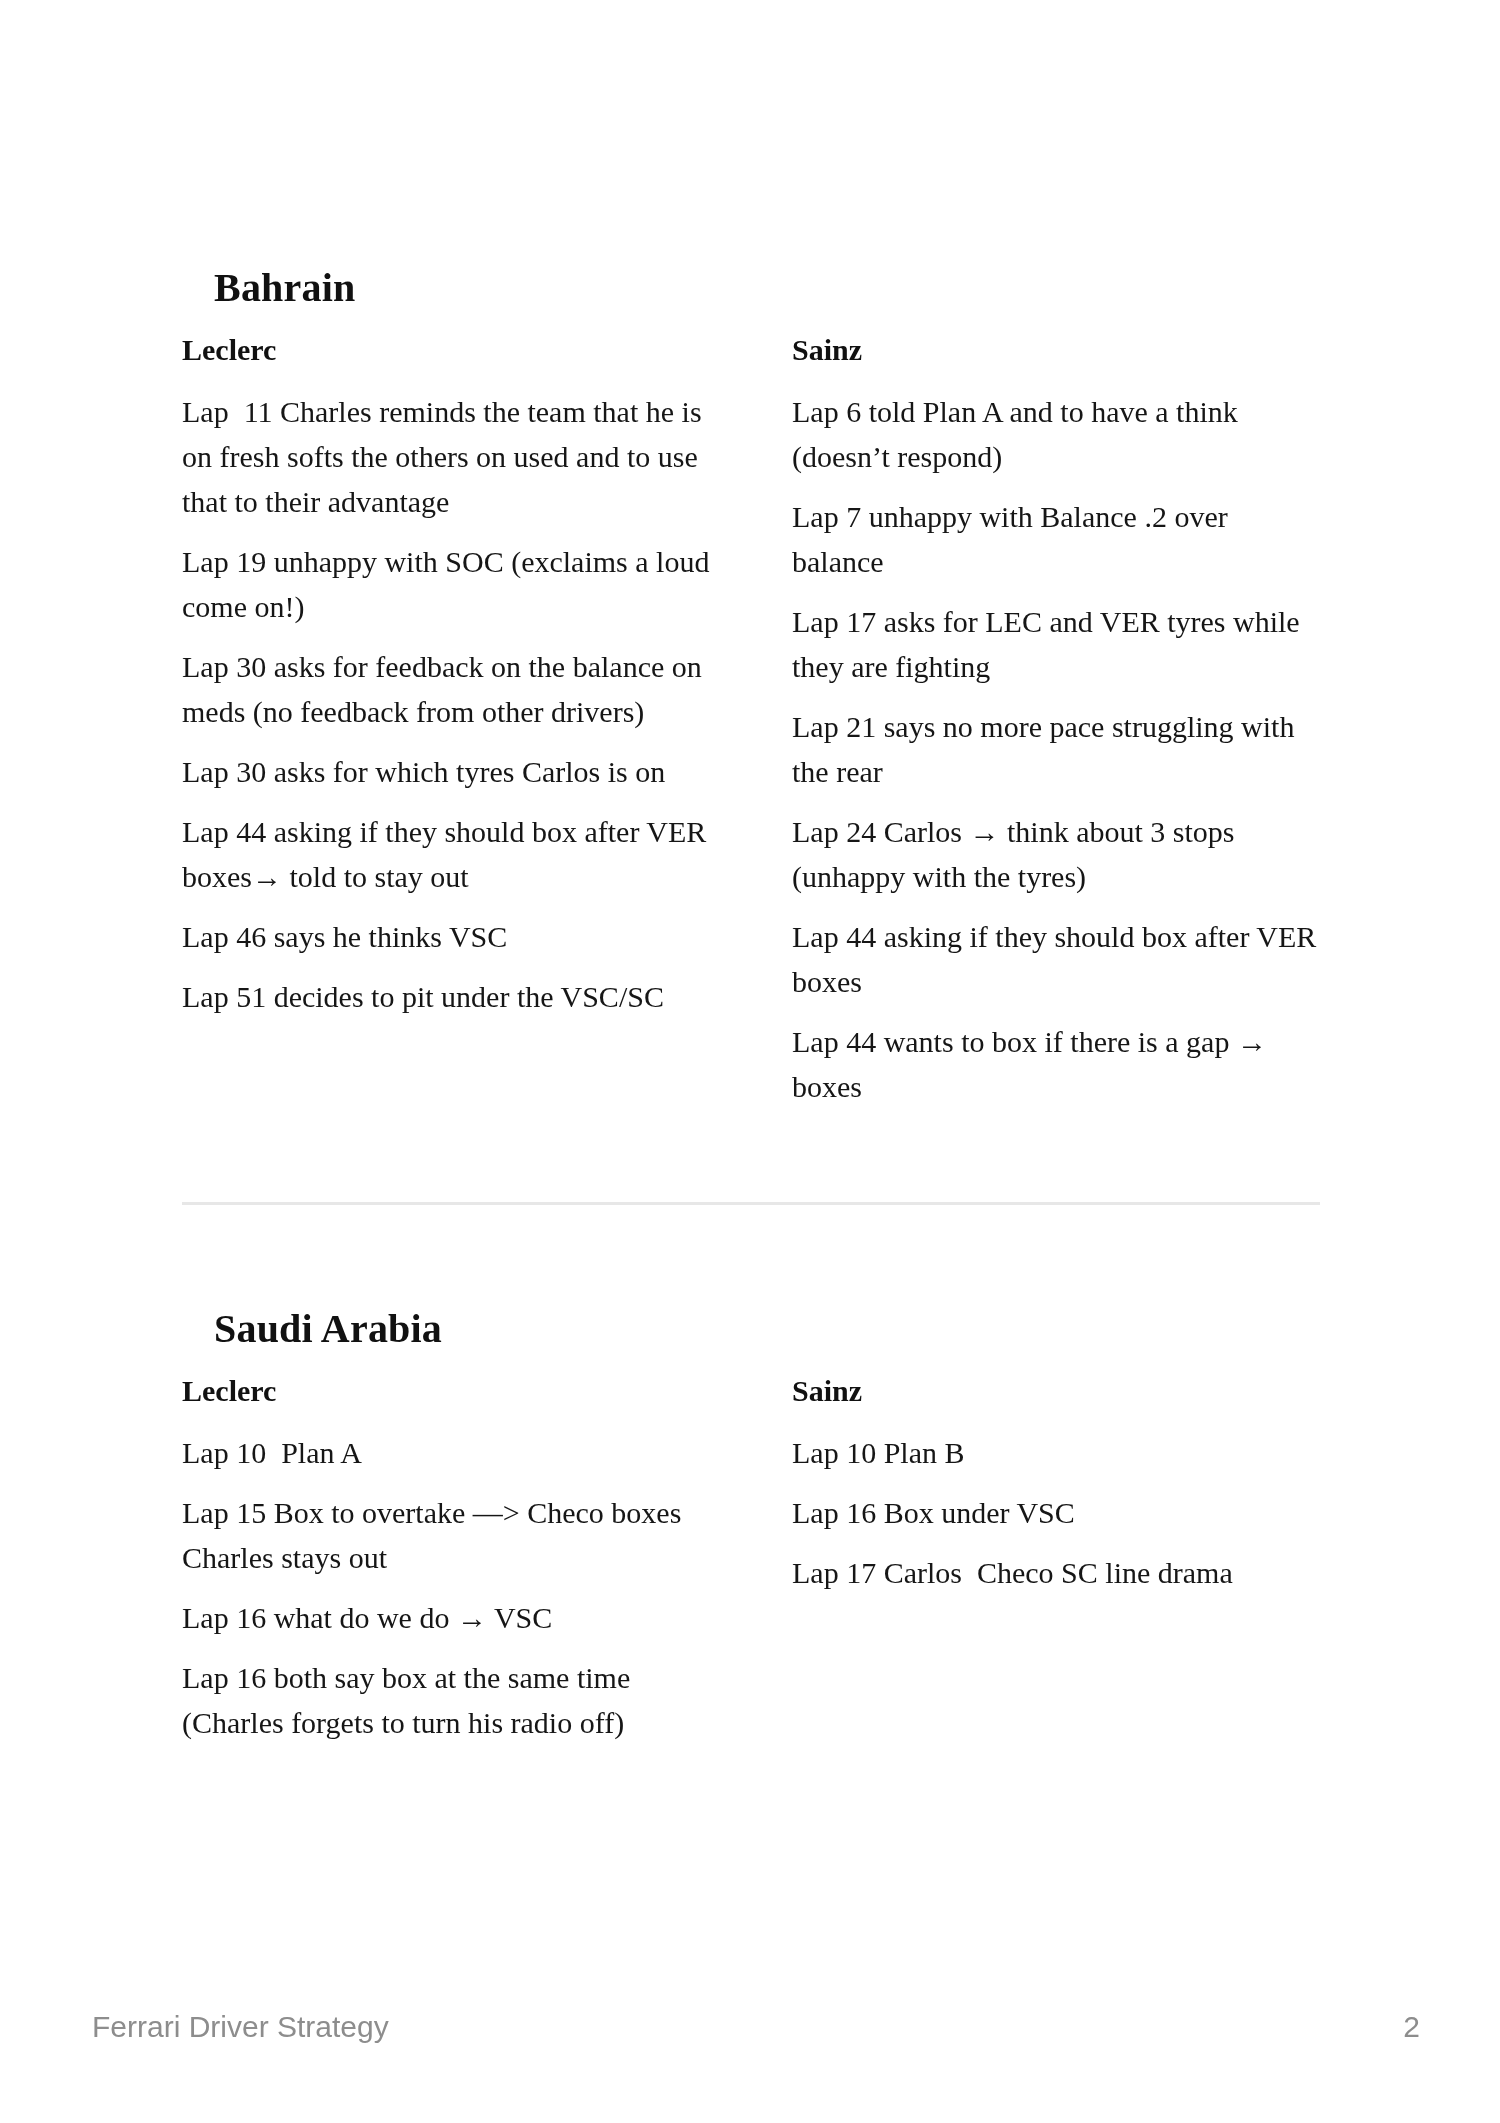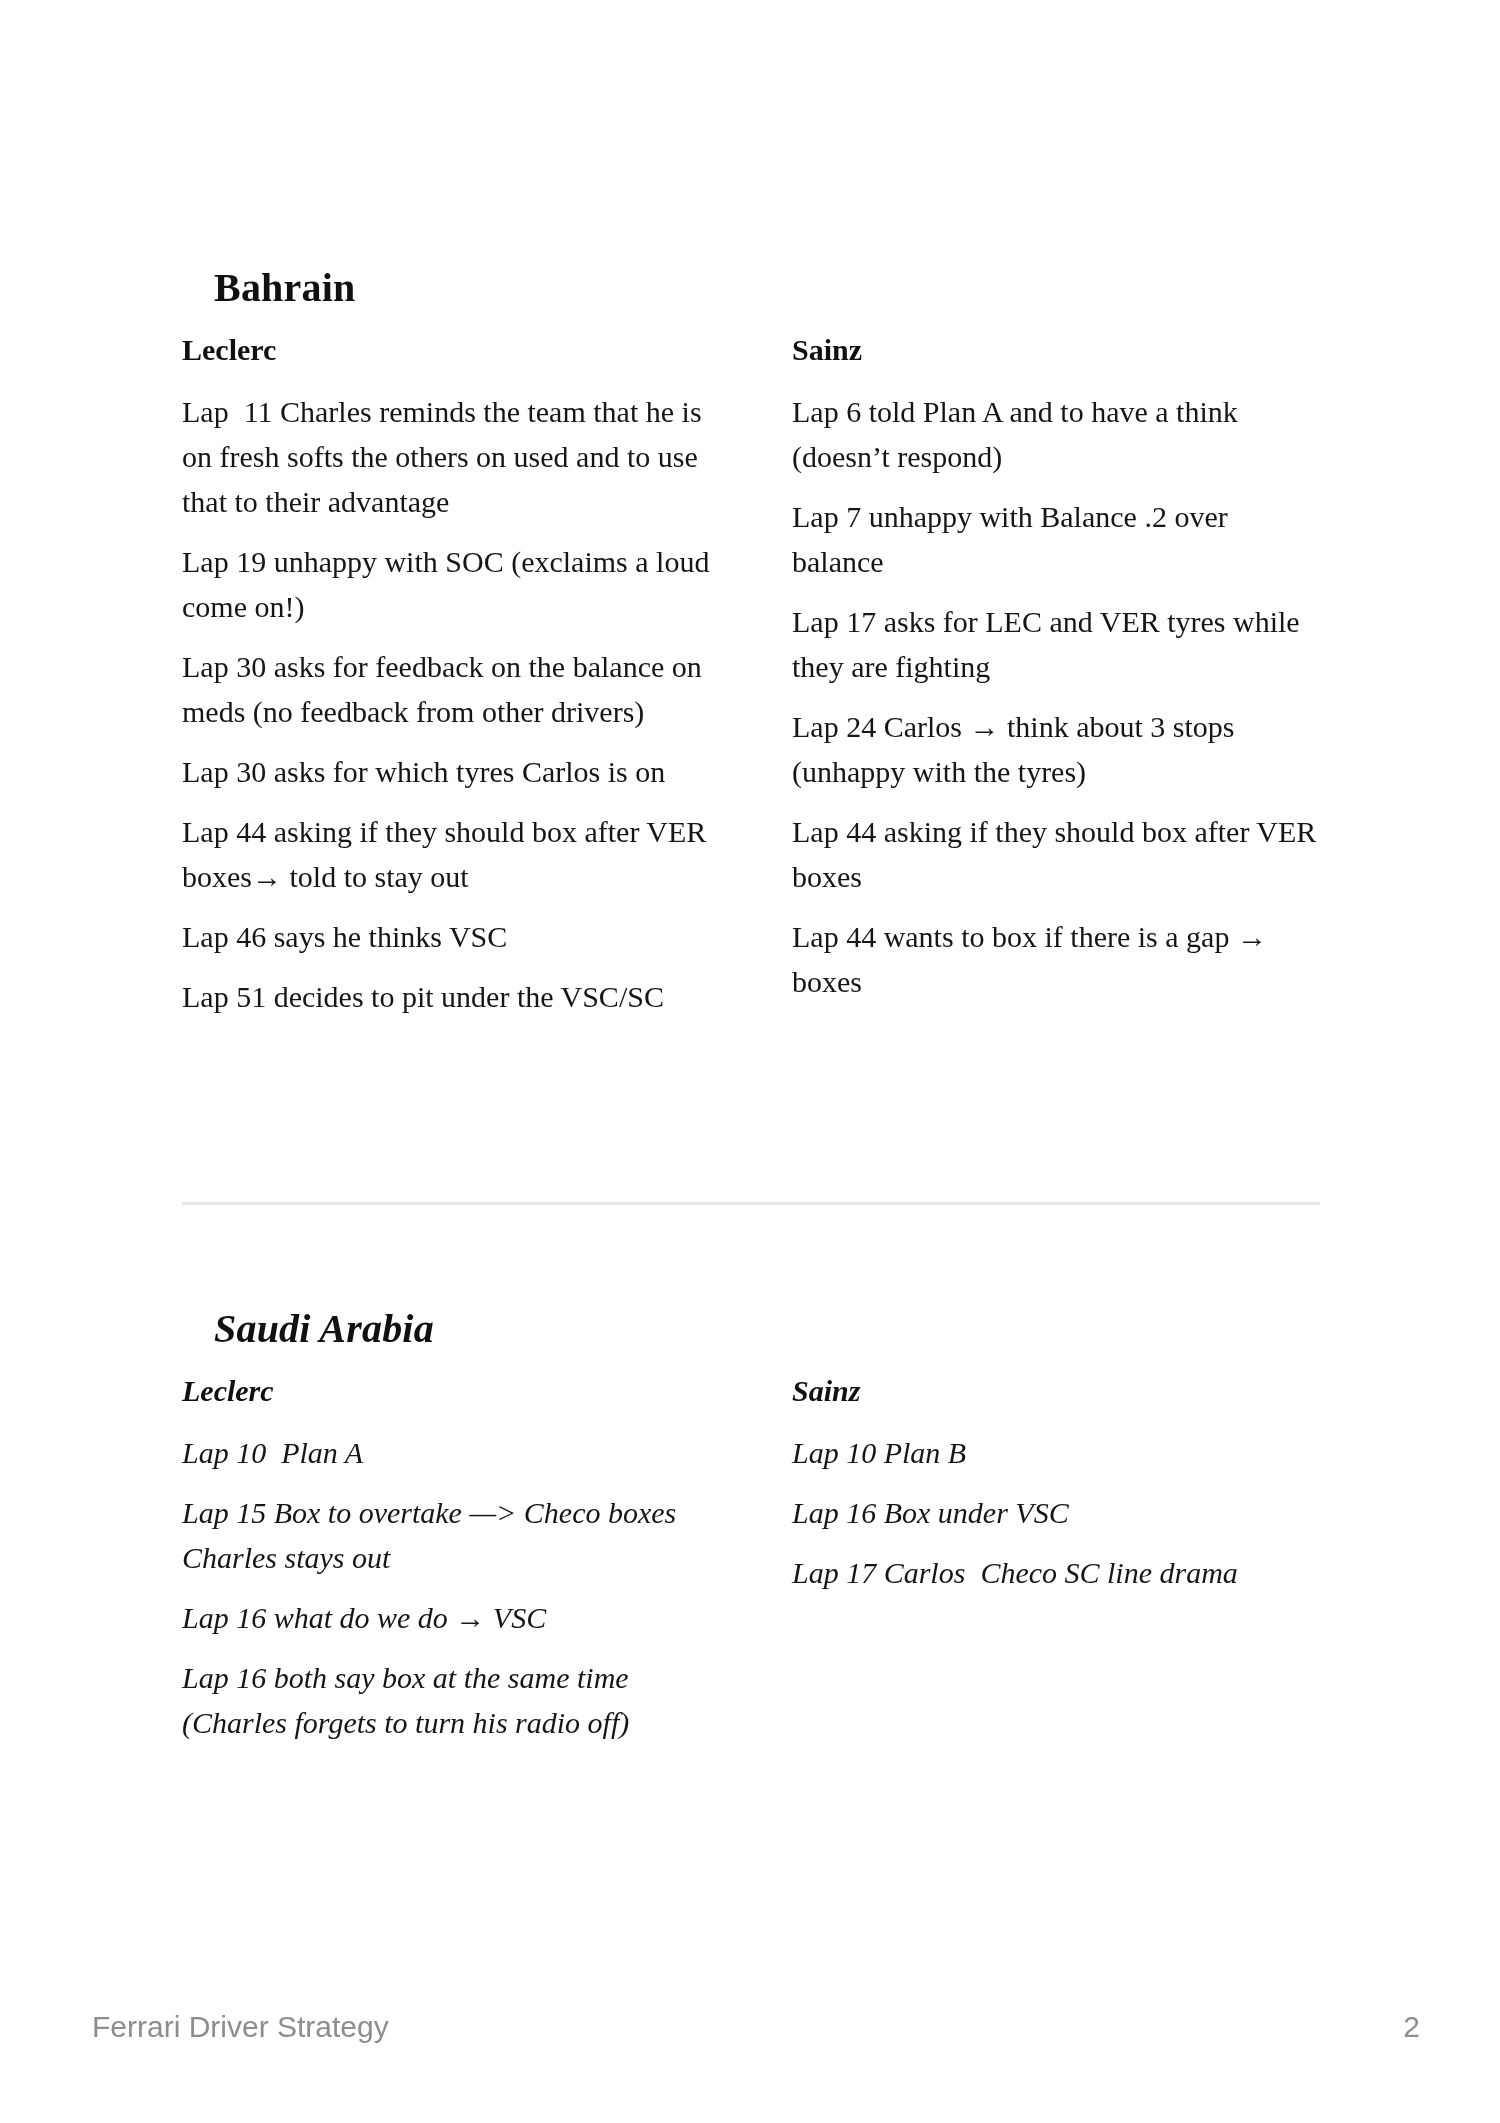--- a/index.html
+++ b/index.html
@@ -11,21 +11,21 @@
     font-family: "Liberation Serif", "DejaVu Serif", serif;
     color: #161616;
     overflow: hidden;
   }
   .doc-section {
     position: absolute;
     left: 182px;
     width: 1200px;
   }
   .doc-section.first  { top: 264px; }
-  .doc-section.second { top: 1305px; font-style: italic; }
+  .doc-section.second { top: 1305px; }
   h2.section-title {
     font-size: 40px;
     line-height: 48px;
     font-weight: 700;
     color: #111111;
     letter-spacing: 0.2px;
     margin-left: 32px;
   }
   .cols {
     display: grid;
@@ -92,20 +92,22 @@
       <p class="note">Lap 51 decides to pit under the VSC/SC</p>
     </div>
     <div class="col">
       <h3 class="col-header">Sainz</h3>
       <p class="note">Lap 6 told Plan A and to have a think
 (doesn’t respond)</p>
       <p class="note">Lap 7 unhappy with Balance .2 over
 balance</p>
       <p class="note">Lap 17 asks for LEC and VER tyres while
 they are fighting</p>
+      <p class="note">Lap 21 says no more pace struggling with
+the rear</p>
       <p class="note">Lap 24 Carlos → think about 3 stops
 (unhappy with the tyres)</p>
       <p class="note">Lap 44 asking if they should box after VER
 boxes</p>
       <p class="note">Lap 44 wants to box if there is a gap →
 boxes</p>
     </div>
   </div>
 </section>
 

